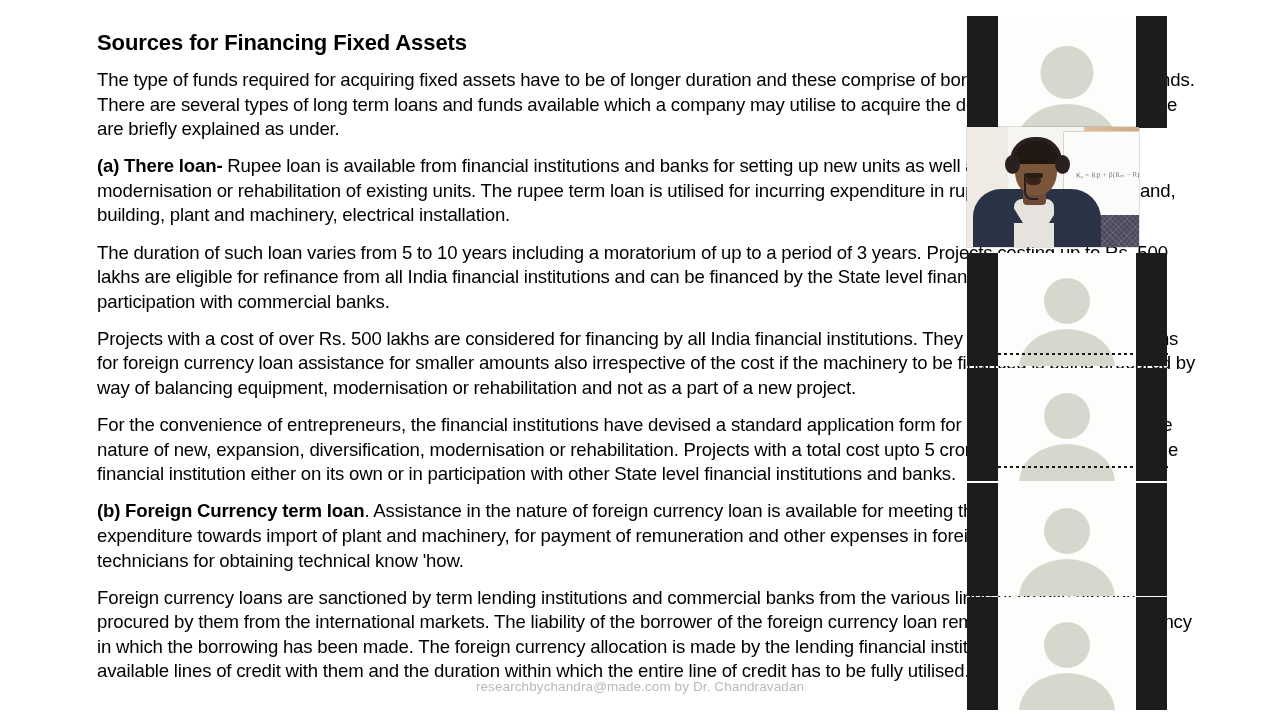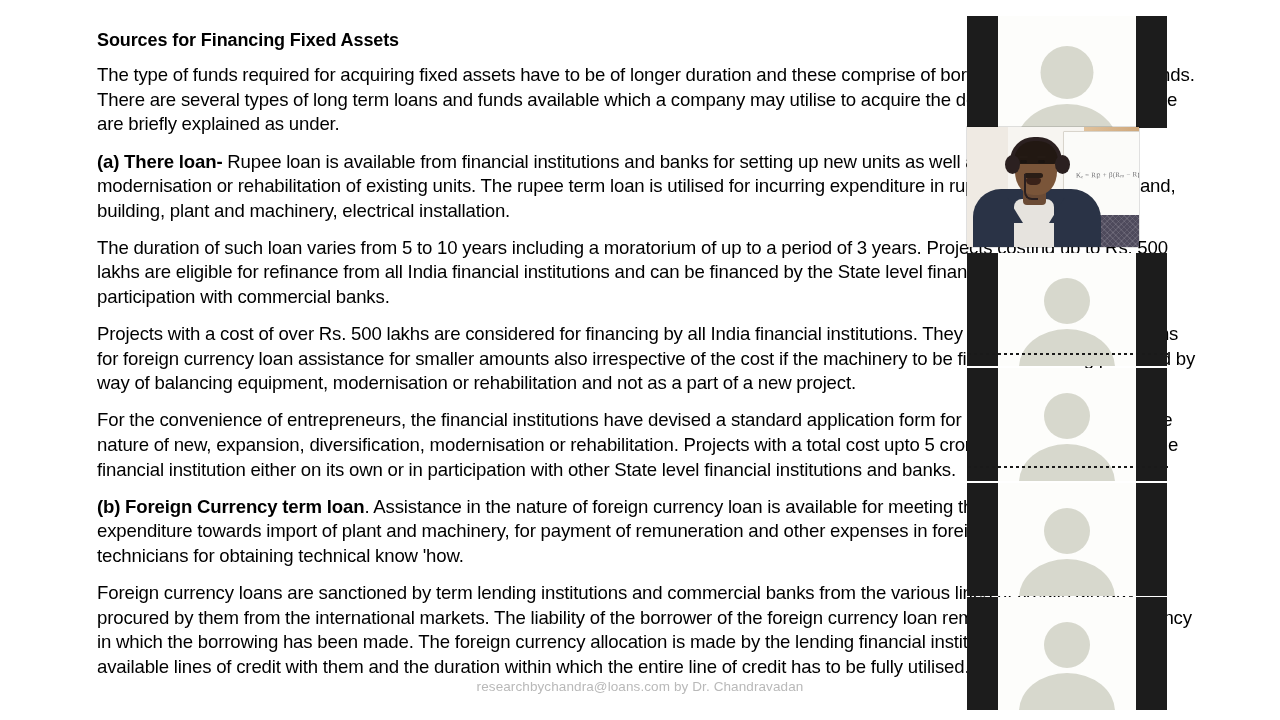--- a/index.html
+++ b/index.html
@@ -26,21 +26,21 @@
     background: #ffffff;
   }
   #doc {
     position: absolute;
     left: 97px;
     top: 30px;
     width: 1105px;
   }
 
   .slide-title {
-    font-size: 18px;
+    font-size: 22px;
     font-weight: bold;
     letter-spacing: -0.1px;
     line-height: 1.18;
     margin: 0 0 12px 0;
     white-space: nowrap;
   }
   .para {
     font-size: 18.6px;
     line-height: 24.6px;
     margin: 0 0 12.5px 0;
@@ -338,21 +338,21 @@
     <p class="para">Projects with a cost of over Rs. 500 lakhs are considered for financing by all India financial institutions. They also entertain applications for foreign currency loan assistance for smaller amounts also irrespective of the cost if the machinery to be financed is being procured by way of balancing equipment, modernisation or rehabilitation and not as a part of a new project.</p>
 
     <p class="para">For the convenience of entrepreneurs, the financial institutions have devised a standard application form for all projects whether in the nature of new, expansion, diversification, modernisation or rehabilitation. Projects with a total cost upto 5 crores can be financed by the financial institution either on its own or in participation with other State level financial institutions and banks.</p>
 
     <p class="para"><b>(b) Foreign Currency term loan</b><span>. Assistance in the nature of foreign currency loan is available for meeting the foreign currency expenditure towards import of plant and machinery, for payment of remuneration and other expenses in foreign currency to foreign technicians for obtaining technical know 'how.</span></p>
 
     <p class="para">Foreign currency loans are sanctioned by term lending institutions and commercial banks from the various lines of credits already procured by them from the international markets. The liability of the borrower of the foreign currency loan remains in the foreign currency in which the borrowing has been made. The foreign currency allocation is made by the lending financial institution on the basis of the available lines of credit with them and the duration within which the entire line of credit has to be fully utilised.</p>
 
   </div>
 
-  <div id="watermark">researchbychandra@loans.com by Dr. Chandravadan</div>
+  <div id="watermark">researchbychandra@made.com by Dr. Chandravadan</div>
 </div>
 
 <div id="video-column">
 
   <div class="video-tile" id="tile-1">
     <div class="tile-inner">
       <div class="avatar-head"></div>
       <div class="avatar-body"></div>
     </div>
   </div>

